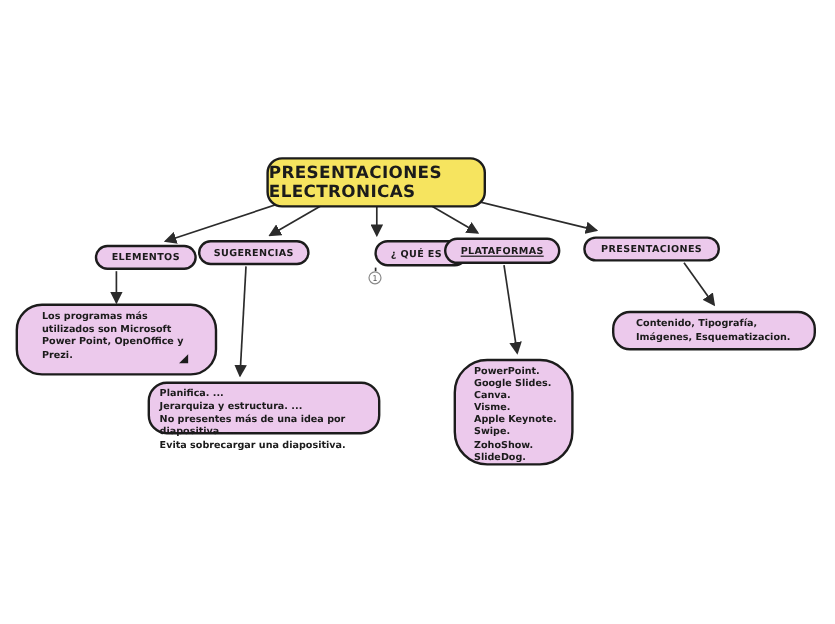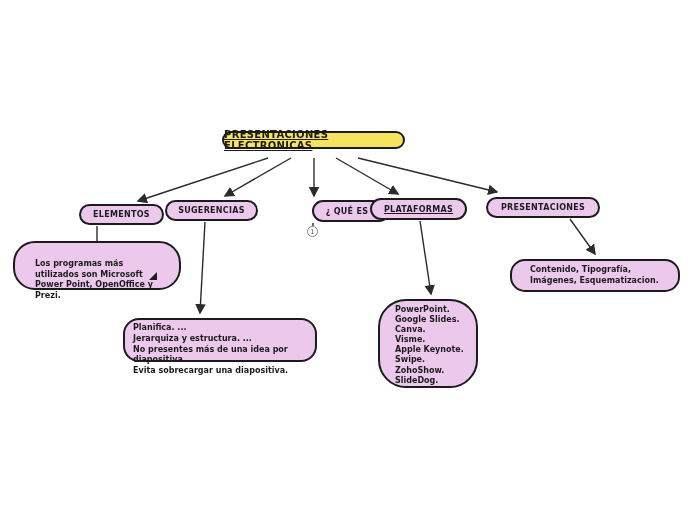--- a/index.html
+++ b/index.html
@@ -12,35 +12,35 @@
     position:absolute;box-sizing:border-box;
     color:#1b1b1b;font-weight:700;
     display:flex;align-items:center;justify-content:center;
   }
   .pill{
     background:#ecc9ec;border:2px solid #1c1c1c;border-radius:12px;
     font-size:8px;letter-spacing:.3px;text-align:center;
   }
   .root{
     background:#f6e45f;border:2.5px solid #1c1c1c;border-radius:13px;
-    font-size:10px;letter-spacing:.3px;
-    left:222px;top:131px;width:183px;height:18px;text-decoration:underline;
+    font-size:14px;letter-spacing:.3px;
+    left:222px;top:131px;width:183px;height:42px;
   }
   .leaf{
     background:#ecc9ec;border:2.5px solid #1c1c1c;
     font-size:8px;line-height:10.6px;
     display:block;
   }
   .leaf-text{white-space:pre-line;display:block;}
   .n-elementos{left:55px;top:204px;width:85px;height:21px;margin-left:24px;}
   .n-sugerencias{left:165px;top:200px;width:93px;height:21px;}
   .n-que-es{left:275px;top:200px;width:78px;height:22px;margin-left:37px;}
   .n-plataformas{left:370px;top:198px;width:97px;height:22px;text-decoration:underline;}
   .n-caracteristicas{left:486px;top:197px;width:114px;height:21px;}
-  .leaf-elementos{left:13px;top:241px;width:168px;height:49px;border-radius:22px;padding:16px 8px 4px 20px;}
+  .leaf-elementos{left:13px;top:253px;width:168px;height:60px;border-radius:22px;padding:4px 8px 4px 20px;}
   .leaf-sugerencias{left:123px;top:318px;width:194px;height:44px;border-radius:16px;padding:3px 6px 3px 8px;line-height:10.8px;}
   .leaf-plataformas{left:378px;top:299px;width:100px;height:89px;border-radius:28px;padding:4px 4px 4px 15px;line-height:10.1px;}
   .leaf-caracteristicas{left:510px;top:259px;width:170px;height:33px;border-radius:15px;padding:4px 8px 4px 18px;}
   .badge{
     position:absolute;left:307px;top:226px;width:11px;height:11px;box-sizing:border-box;
     border:1px solid #8a8a8a;border-radius:50%;background:#fff;
     color:#555;font-size:6.5px;font-weight:400;
     display:flex;align-items:center;justify-content:center;
   }
   .more-triangle{position:absolute;right:22px;bottom:8px;width:8px;height:8px;}

